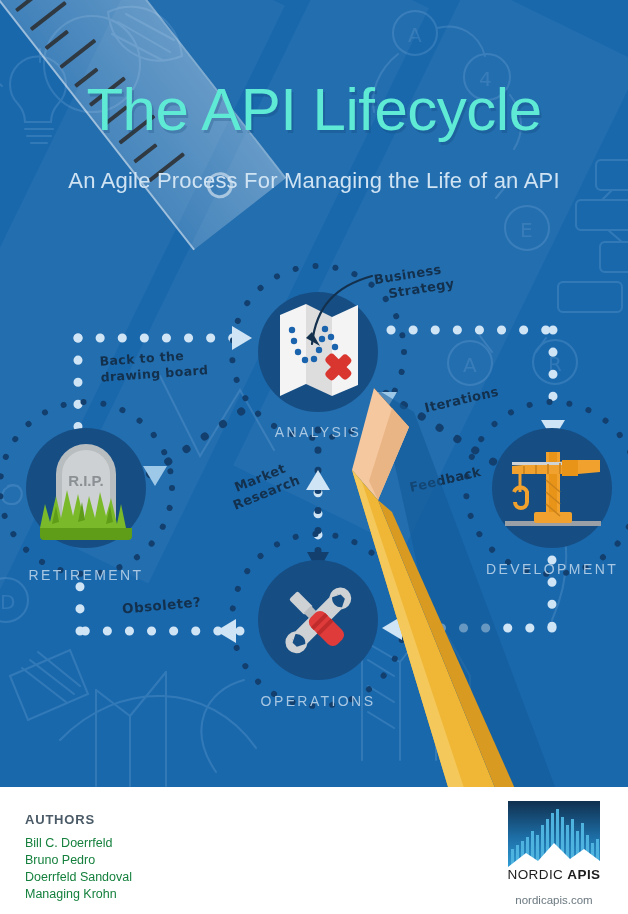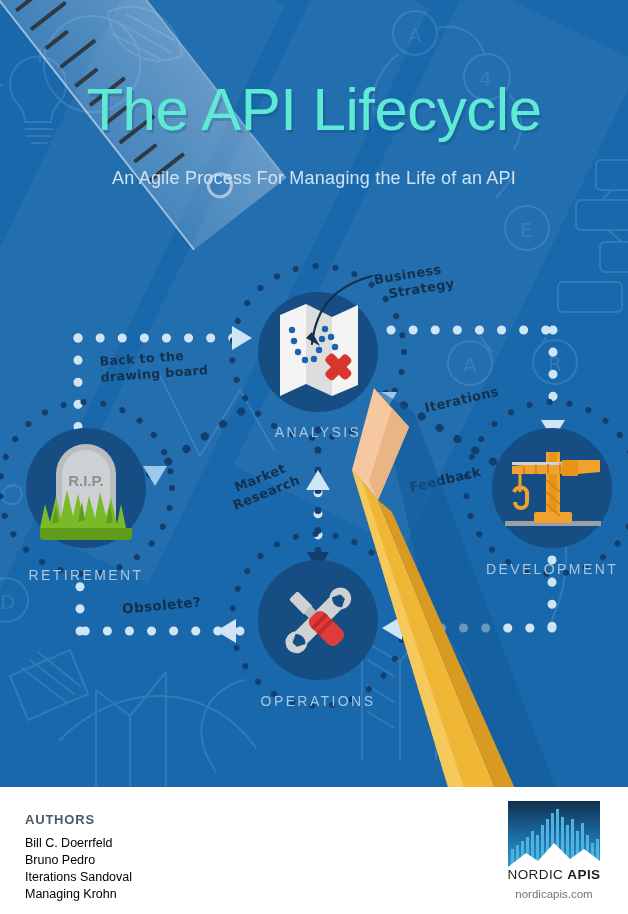--- a/index.html
+++ b/index.html
@@ -66,21 +66,21 @@
     font-size:60px; line-height:1.05;
     font-weight:400;
     letter-spacing:-0.5px;
     text-shadow:2px 3px 0 rgba(10,60,105,.22);
     z-index:6;
   }
   #subtitle {
     position:absolute; left:0; top:168px; width:628px;
     text-align:center;
     color:#cfe3f3;
-    font-size:18px; font-weight:400;
+    font-size:22px; font-weight:400;
     letter-spacing:.2px;
     z-index:6;
   }
 
   
   #diagram { position:absolute; left:0; top:0; width:628px; height:787px; z-index:4; }
 
   
   .hw {
     position:absolute;
@@ -103,31 +103,31 @@
     background:#ffffff;
   }
   #authors-head {
     position:absolute; left:25px; top:25px;
     font-size:13px; font-weight:700; letter-spacing:.8px;
     color:#4a5a66;
   }
   #authors-list {
     position:absolute; left:25px; top:48px;
     font-size:12.5px; line-height:17px;
-    color:#000000;
+    color:#15803d;
   }
   #logo-wrap { position:absolute; right:22px; top:14px; width:104px; }
   #logo-mark { width:92px; height:66px; display:block; margin:0 auto; }
   #logo-name {
     text-align:center; font-size:13.5px; letter-spacing:.4px;
     color:#1d1d1d; white-space:nowrap;
   }
   #logo-name b { font-weight:700; }
   #logo-url {
-    text-align:center; font-size:11.5px; color:#6b7880; margin-top:6px;
+    text-align:center; font-size:11.5px; color:#6b7880; margin-top:12px;
   }
 </style>
 </head>
 <body>
 
 <div id="cover">
 
   <div id="hero">
 
     <svg class="doodles" viewBox="0 0 628 787" xmlns="http://www.w3.org/2000/svg">
@@ -410,21 +410,21 @@
       <polygon points="352,470 362,482 468,800 452,800" fill="#f4c85a"></polygon>
     </svg>
 
   </div>
 
   <div id="footer">
     <div id="authors-head">AUTHORS</div>
     <div id="authors-list">
       <div>Bill C. Doerrfeld</div>
       <div>Bruno Pedro</div>
-      <div>Iterations Sandoval</div>
+      <div>Doerrfeld Sandoval</div>
       <div>Managing Krohn</div>
     </div>
 
     <div id="logo-wrap">
       <svg id="logo-mark" viewBox="0 0 92 66" xmlns="http://www.w3.org/2000/svg">
         <defs>
           <linearGradient id="lg" x1="0" y1="0" x2="0" y2="1">
             <stop offset="0%" stop-color="#10304f"></stop>
             <stop offset="55%" stop-color="#1d6ea6"></stop>
             <stop offset="100%" stop-color="#2f9bd4"></stop>

